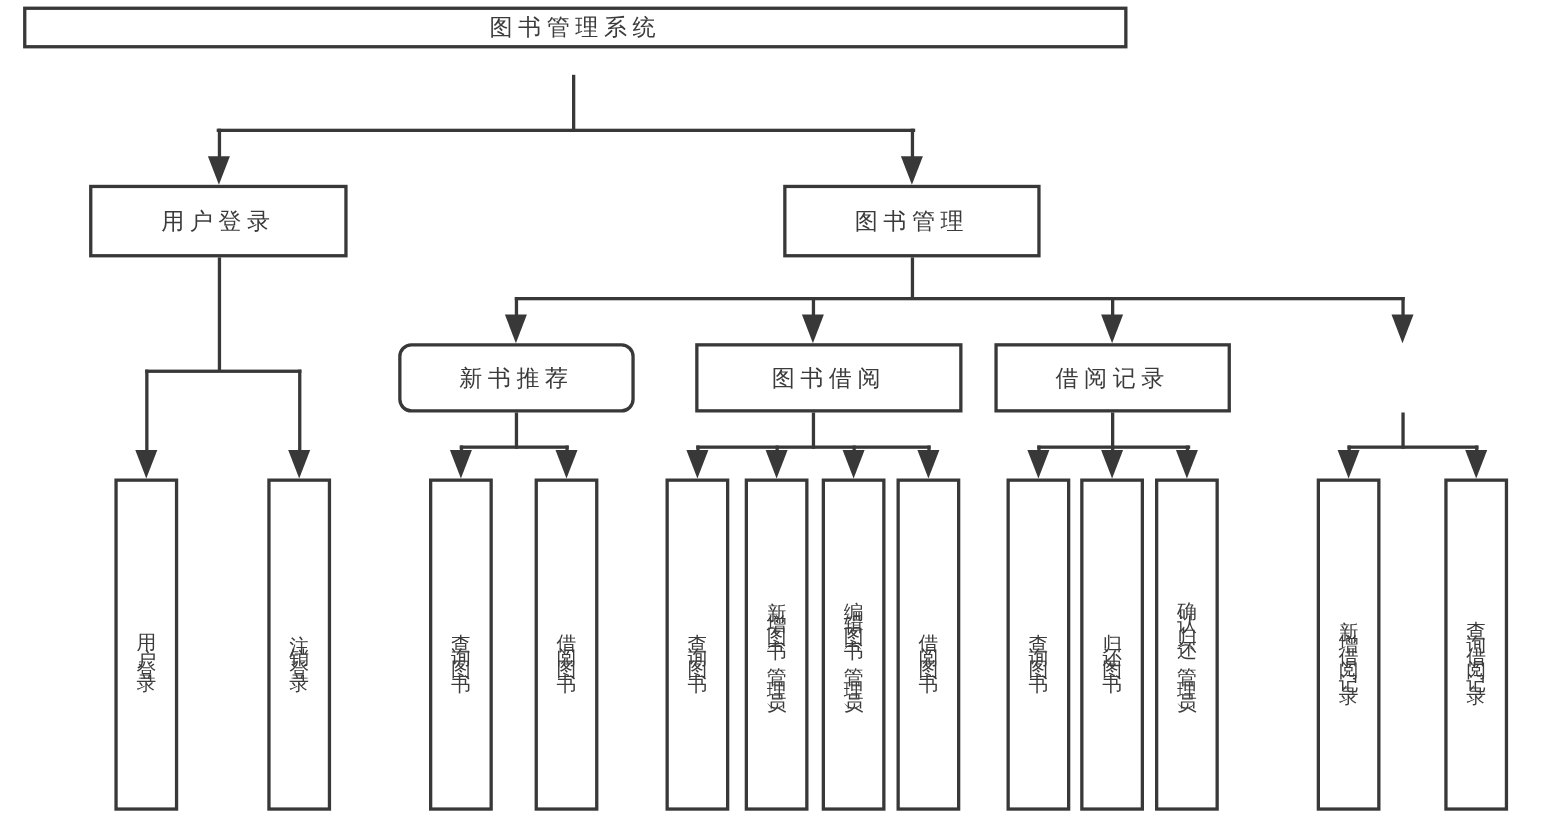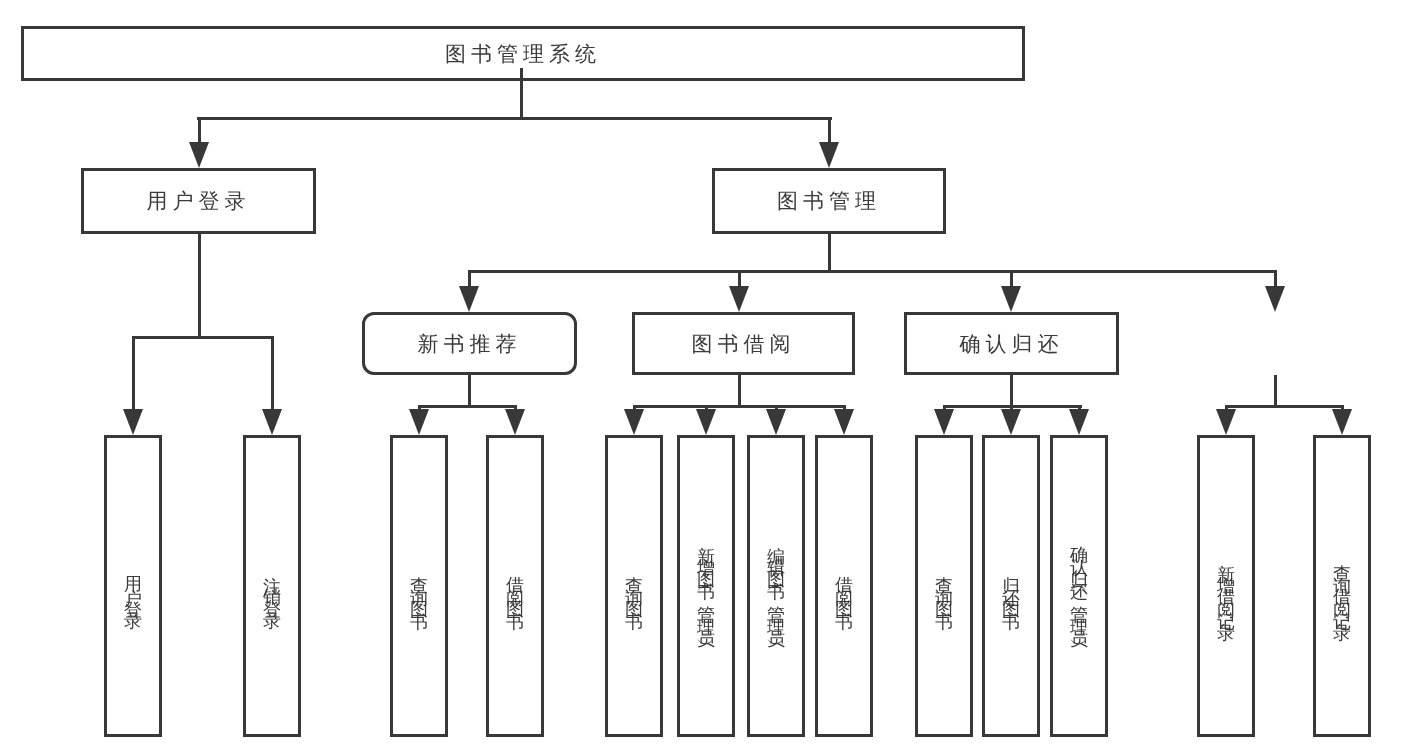--- a/index.html
+++ b/index.html
@@ -26,28 +26,28 @@
   .wm {
     position:absolute; left:1156px; top:712px;
     font-size:20px; letter-spacing:1px; color:#c6c6c6; white-space:nowrap;
   }
 </style>
 </head>
 <body>
 
 <div class="stage">
 
-  <div class="box" style="left:21px; top:26px; width:1004px; height:55px;">图书管理系统</div>
+  <div class="box" style="left:21px; top:6px; width:1004px; height:38px;">图书管理系统</div>
 
   <div class="box" style="left:81px; top:168px; width:235px; height:66px;">用户登录</div>
   <div class="box" style="left:712px; top:168px; width:234px; height:66px;">图书管理</div>
 
   <div class="box" style="left:362px; top:312px; width:215px; height:63px;border-radius:12px;">新书推荐</div>
-  <div class="box" style="left:632px; top:312px; width:223px; height:63px;">图书借阅</div>
-  <div class="box" style="left:904px; top:312px; width:215px; height:63px;">确认归还</div>
+  <div class="box" style="left:632px; top:312px; width:243px; height:63px;">图书借阅</div>
+  <div class="box" style="left:904px; top:312px; width:215px; height:63px;">借阅记录</div>
 
   <div class="box v" style="left:104px; top:435px; width:58px; height:302px;">用户登录</div>
   <div class="box v" style="left:243px; top:435px; width:58px; height:302px;">注销登录</div>
 
   <div class="box v" style="left:390px; top:435px; width:58px; height:302px;">查询图书</div>
   <div class="box v" style="left:486px; top:435px; width:58px; height:302px;">借阅图书</div>
 
   <div class="box v" style="left:605px; top:435px; width:58px; height:302px;">查询图书</div>
   <div class="box v" style="left:677px; top:435px; width:58px; height:302px;">新增图书（管理员）</div>
   <div class="box v" style="left:747px; top:435px; width:58px; height:302px;">编辑图书（管理员）</div>

